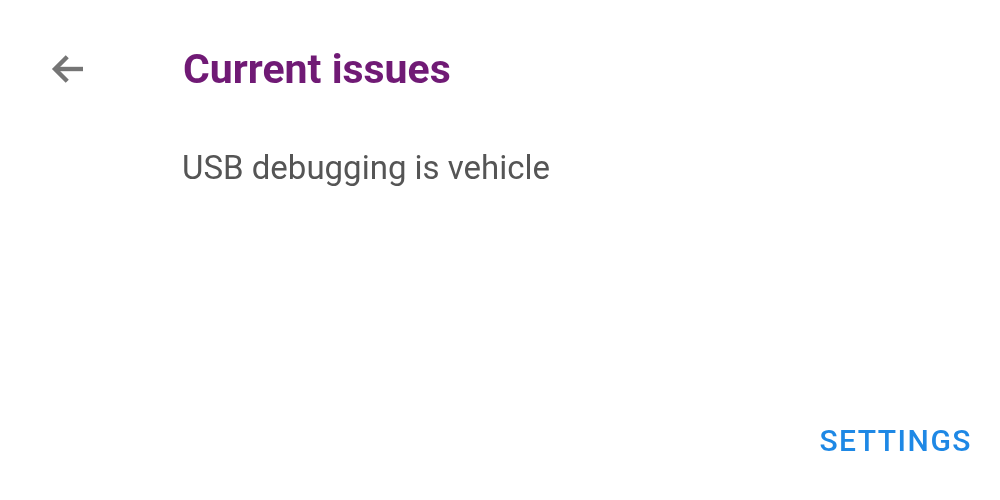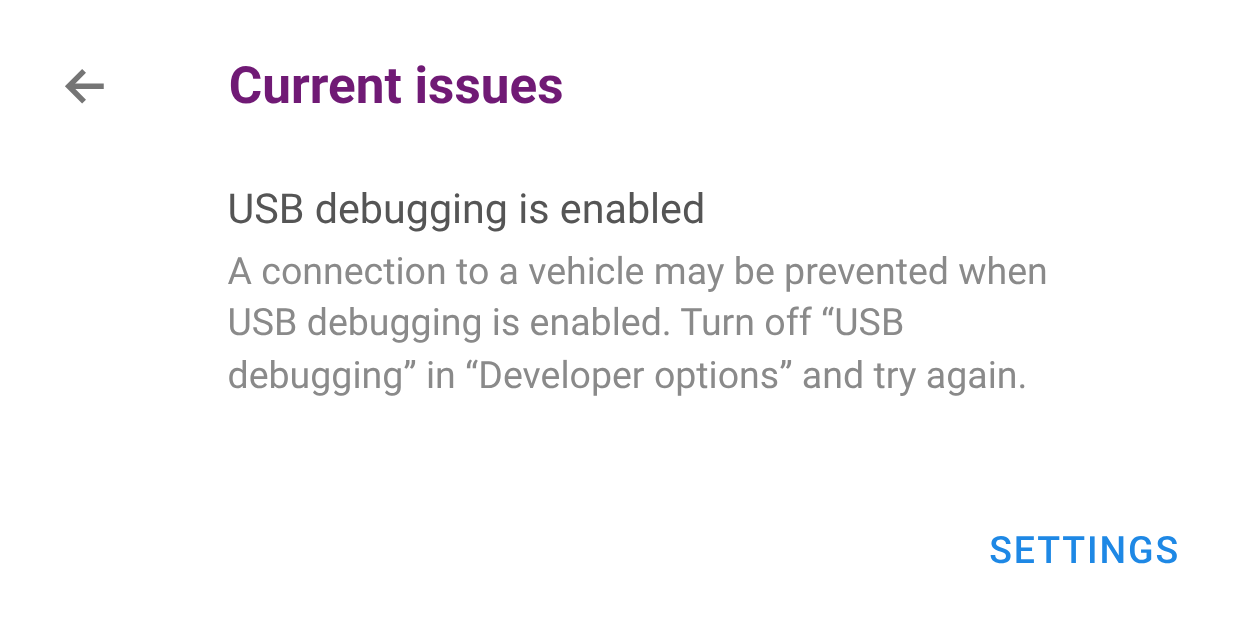--- a/index.html
+++ b/index.html
@@ -72,21 +72,21 @@
       margin-bottom: 10px;
     }
     .issue-description {
       font-size: 30px;
       font-weight: 400;
       color: #8a8a8a;
       line-height: 1.38;
     }
     .actions {
       position: absolute;
-      right: 56px;
+      right: 28px;
       bottom: 42px;
     }
     .settings-button {
       font-size: 30px;
       font-weight: 500;
       color: #1e88e5;
       letter-spacing: 1.5px;
       cursor: pointer;
       text-transform: uppercase;
       background: none;
@@ -101,19 +101,18 @@
   <div class="back-arrow">
     <svg viewBox="0 0 24 24">
       <line x1="20" y1="12" x2="4" y2="12"></line>
       <polyline points="11 5 4 12 11 19"></polyline>
     </svg>
   </div>
   <h1 class="page-title">Current issues</h1>
 </div>
 
 <div class="content">
-  <div class="issue-title">USB debugging is enabled</div>
-  <div class="issue-description">A connection to a vehicle may be prevented when USB debugging is enabled. Turn off “USB debugging” in “Developer options” and try again.</div>
+  <div class="issue-title">USB debugging is vehicle</div>
 </div>
 
 <div class="actions">
   <button class="settings-button">SETTINGS</button>
 </div>
 
 </body></html>

